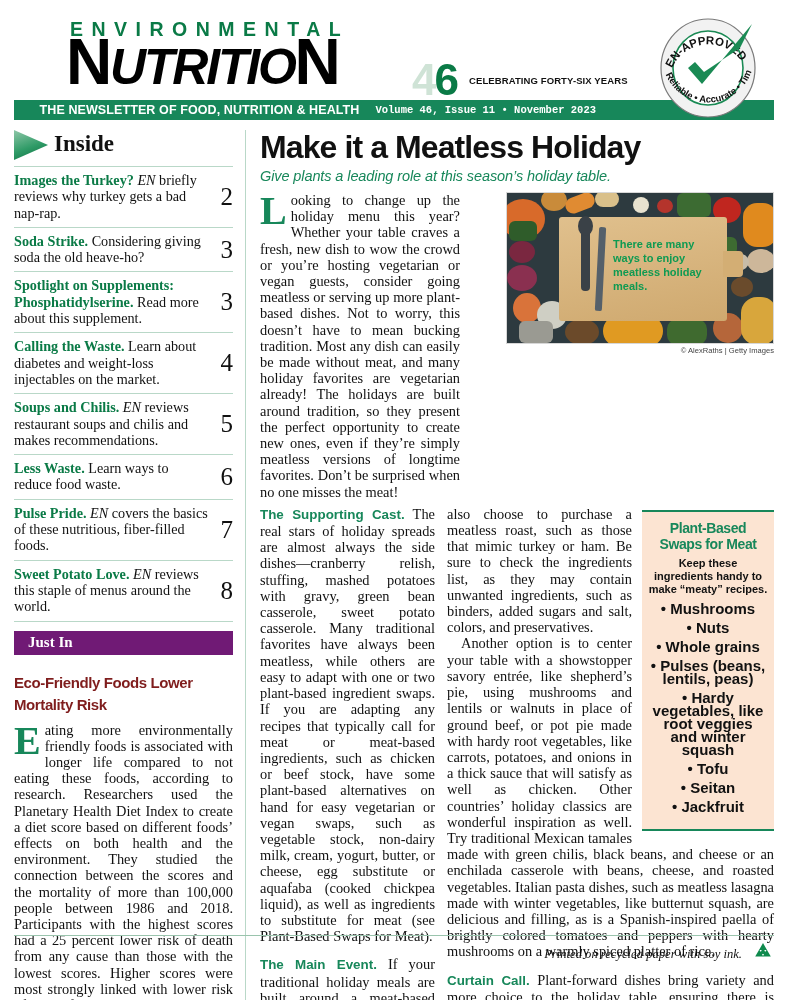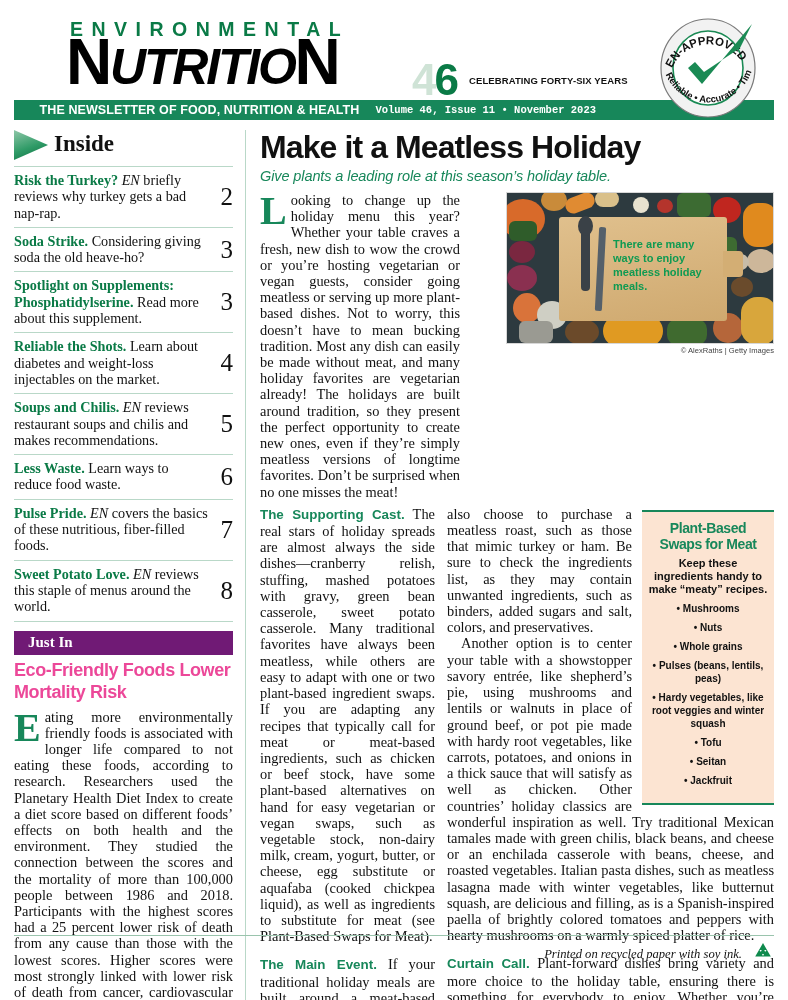--- a/index.html
+++ b/index.html
@@ -90,22 +90,22 @@
   }
 
   
   .justin-bar {
     background: #701a75; color: #fff; margin-top: 9px;
     padding: 3px 0 4px 14px;
     font-family: "Liberation Serif", serif; font-weight: bold; font-size: 15px;
   }
   .justin-title {
     font-family: "Liberation Sans", sans-serif; font-weight: bold;
-    font-size: 18px; line-height: 22px; color: #ec4899;
-    margin: 4px 0 6px 0; letter-spacing: -0.4px;
+    font-size: 15px; line-height: 22px; color: #7f1d1d;
+    margin: 17px 0 6px 0; letter-spacing: -0.4px;
   }
   .justin-body { font-size: 14.4px; line-height: 16.2px; text-align: justify; color:#111; }
   .justin-body p { text-indent: 0; }
   .dropcap {
     float: left; font-family: "Liberation Serif", serif; font-weight: bold;
     font-size: 40px; line-height: 31px; color: #17875a;
     padding: 2px 4px 0 0; margin-top: 1px;
   }
 
   
@@ -177,21 +177,21 @@
     font-size: 14px; line-height: 16px; color: #17875a; letter-spacing: -0.4px;
     margin-bottom: 5px;
   }
   .swapbox .intro {
     font-family: "Liberation Sans", sans-serif; font-weight: bold;
     font-size: 11px; line-height: 13px; color: #111; margin-bottom: 6px;
   }
   .swapbox ul { list-style: none; }
   .swapbox li {
     font-family: "Liberation Sans", sans-serif; font-weight: bold;
-    font-size: 10px; line-height: 13px; color: #111; margin-bottom: 6px;
+    font-size: 15px; line-height: 13px; color: #111; margin-bottom: 6px;
   }
   .swapbox li:before { content: "• "; }
 
   
   .footer {
     position: absolute; left: 14px; right: 14px; bottom: 34px;
     border-top: 1px solid #9ac4ad; padding-top: 6px;
     display: flex; align-items: center; justify-content: flex-end; gap: 10px;
   }
   .footer-text { font-style: italic; font-size: 12.6px; color: #111; }
@@ -241,33 +241,33 @@
 
     <div class="sidebar">
 
       <div class="inside-head">
         <div class="arrow-tab"></div>
         <div class="inside-title">Inside</div>
       </div>
 
       <div class="toc" id="toc">
           <div class="toc-item">
-            <div class="toc-text"><b>Risk the Turkey? </b><i>EN</i> briefly reviews why turkey gets a bad nap-rap.</div>
+            <div class="toc-text"><b>Images the Turkey? </b><i>EN</i> briefly reviews why turkey gets a bad nap-rap.</div>
             <div class="toc-page">2</div>
           </div>
           <div class="toc-item">
             <div class="toc-text"><b>Soda Strike. </b> Considering giving soda the old heave-ho?</div>
             <div class="toc-page">3</div>
           </div>
           <div class="toc-item">
             <div class="toc-text"><b>Spotlight on Supplements: Phosphatidylserine. </b> Read more about this supplement.</div>
             <div class="toc-page">3</div>
           </div>
           <div class="toc-item">
-            <div class="toc-text"><b>Reliable the Shots. </b> Learn about diabetes and weight-loss injectables on the market.</div>
+            <div class="toc-text"><b>Calling the Waste. </b> Learn about diabetes and weight-loss injectables on the market.</div>
             <div class="toc-page">4</div>
           </div>
           <div class="toc-item">
             <div class="toc-text"><b>Soups and Chilis. </b><i>EN</i> reviews restaurant soups and chilis and makes recommendations.</div>
             <div class="toc-page">5</div>
           </div>
           <div class="toc-item">
             <div class="toc-text"><b>Less Waste. </b> Learn ways to reduce food waste.</div>
             <div class="toc-page">6</div>
           </div>

